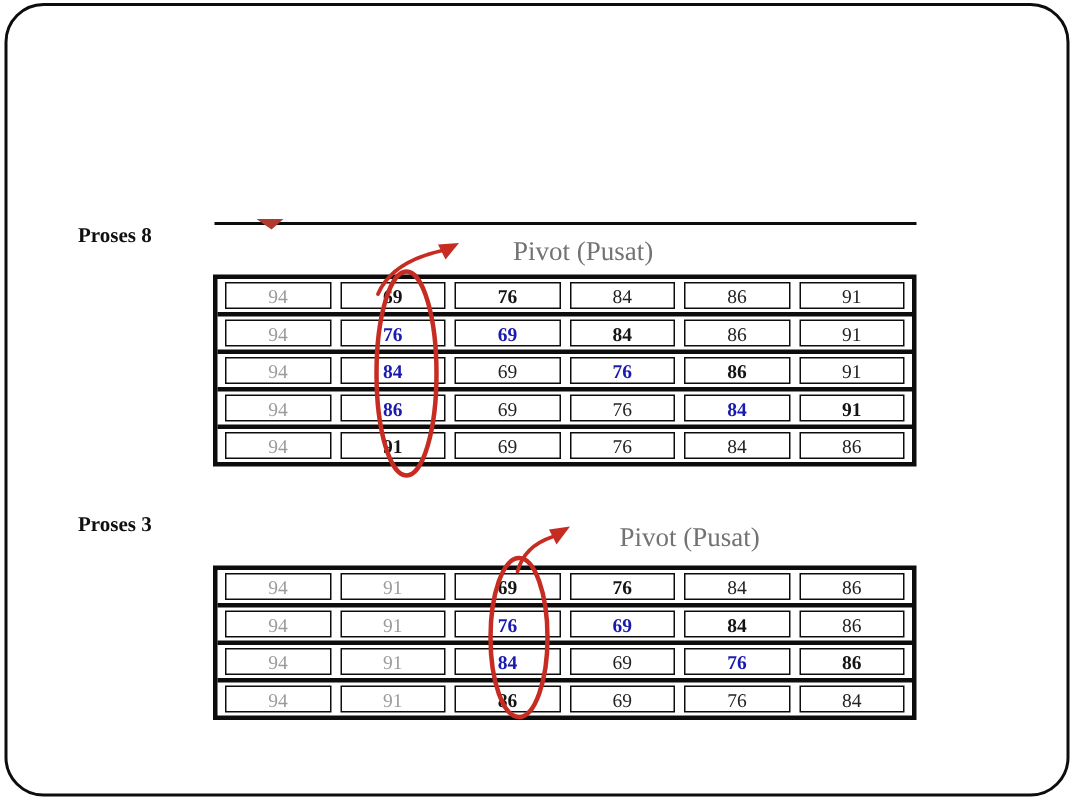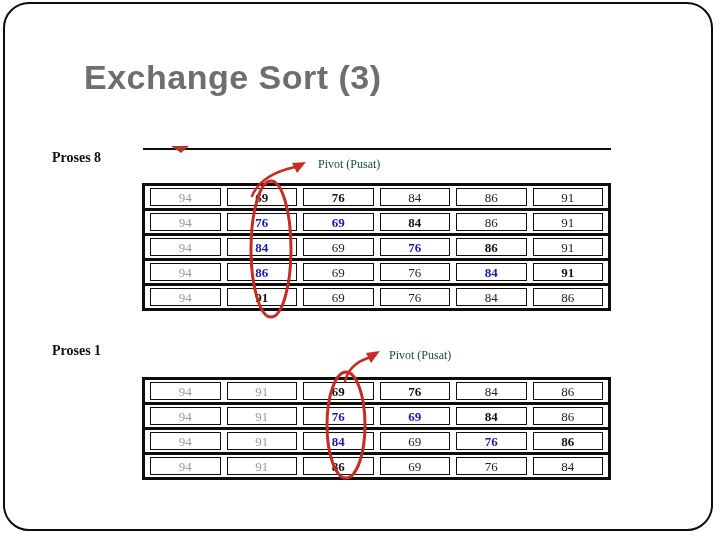--- a/index.html
+++ b/index.html
@@ -23,21 +23,21 @@
     font-size:34px; letter-spacing:0.5px; color:var(--title_gray);
     white-space:nowrap;
   }
   .proses-label{
     position:absolute; font-weight:bold; font-size:14px; color:#101010;
     white-space:nowrap;
   }
   .proses-2{ left:52px; top:150px; }
   .proses-3{ left:52px; top:343px; }
   .pivot-label{
-    position:absolute; font-size:12px; color:#14532d; white-space:nowrap;
+    position:absolute; font-size:18px; color:#737373; white-space:nowrap;margin-left:24px;
   }
   .pivot-1{ left:318px; top:157px; }
   .pivot-2{ left:389px; top:348px; }
   .divider-line{
     position:absolute; left:143px; top:148px; width:468px; height:2px;
     background:var(--border_black);
   }
   .num-table{
     position:absolute; left:142px; width:469px;
     border:3px solid var(--border_black); box-sizing:border-box;
@@ -61,21 +61,20 @@
     position:absolute; left:0; top:0; width:720px; height:540px;
     pointer-events:none;
   }
 </style>
 </head>
 <body>
 
 <div class="screen">
   <div class="slide-frame"></div>
 
-  <div class="page-title">Exchange Sort (3)</div>
 
   <div class="divider-line"></div>
 
   <div class="proses-label proses-2">Proses 8</div>
   <div class="pivot-label pivot-1">Pivot (Pusat)</div>
 
   <div class="num-table table-1" id="table-process2">
       <div class="trow">
         <div class="tcell s-muted">94</div>
         <div class="tcell s-bold">69</div>
@@ -111,21 +110,21 @@
       <div class="trow">
         <div class="tcell s-muted">94</div>
         <div class="tcell s-bold">91</div>
         <div class="tcell s-plain">69</div>
         <div class="tcell s-plain">76</div>
         <div class="tcell s-plain">84</div>
         <div class="tcell s-plain">86</div>
       </div>
     </div>
 
-  <div class="proses-label proses-3">Proses 1</div>
+  <div class="proses-label proses-3">Proses 3</div>
   <div class="pivot-label pivot-2">Pivot (Pusat)</div>
 
   <div class="num-table table-2" id="table-process3">
       <div class="trow">
         <div class="tcell s-muted">94</div>
         <div class="tcell s-muted">91</div>
         <div class="tcell s-bold">69</div>
         <div class="tcell s-bold">76</div>
         <div class="tcell s-plain">84</div>
         <div class="tcell s-plain">86</div>

